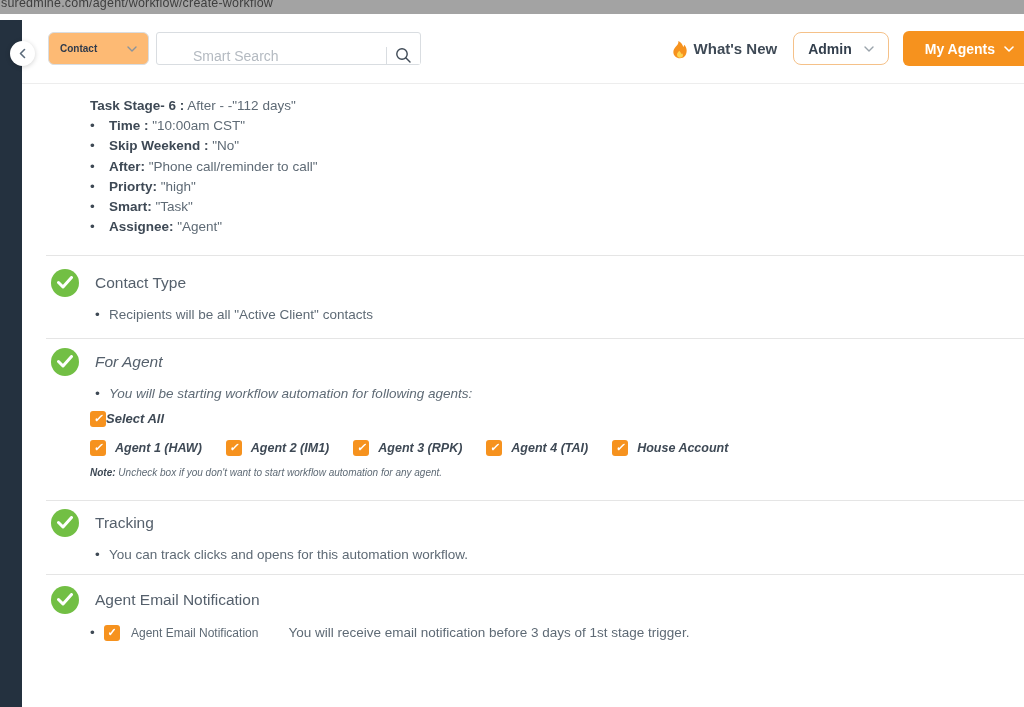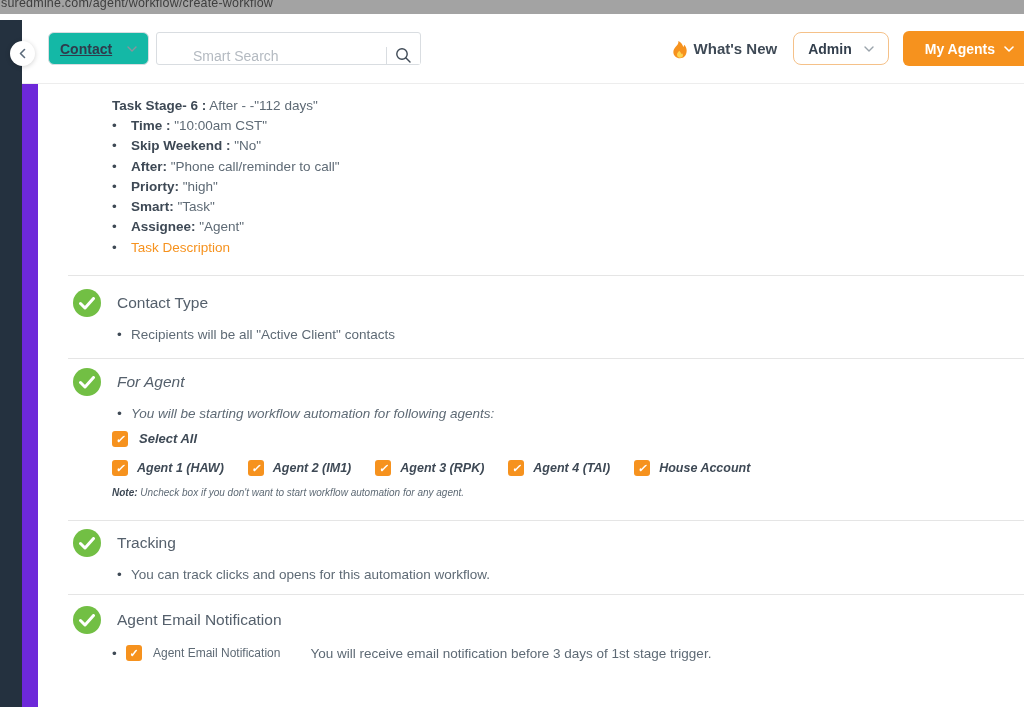--- a/index.html
+++ b/index.html
@@ -16,40 +16,40 @@
   .sidebar { position:absolute; left:0; top:6px; bottom:0; width:22px; background:#24313F; z-index:2; }
   .collapse-btn { position:absolute; left:10px; top:27px; width:25px; height:25px;
     background:#fff; border-radius:50%; box-shadow:0 1px 5px rgba(0,0,0,.18);
     z-index:5; display:flex; align-items:center; justify-content:center; cursor:pointer; }
 
   
   .topbar { margin-left:22px; height:70px; background:#fff; border-bottom:1px solid #ededed;
     display:flex; align-items:center; padding:0 0 0 26px; position:relative; z-index:1; }
   .cat-select { width:101px; height:33px; border:1px solid #d9dde1; border-radius:6px;
     display:flex; align-items:center; justify-content:space-between; padding:0 11px;
-    color:#2f3b4c; font-size:14px; font-weight:600; cursor:pointer; background:#14b8a6;text-decoration:underline; }
+    color:#2f3b4c; font-size:10px; font-weight:600; cursor:pointer; background:#fdba74; }
   .search-box { margin-left:7px; width:265px; height:33px; border:1px solid #d9dde1;
     border-radius:3px; display:flex; align-items:flex-end; background:#fff;padding-left:24px; }
   .search-box input { flex:1; border:none; outline:none; padding:0 12px; font-size:14px;
     color:#3e4955; font-family:"Liberation Sans",sans-serif; background:transparent; }
   .search-box input::placeholder { color:#b4bac1; }
   .search-btn { width:37px; border-left:1px solid #d9dde1; display:flex; align-items:center;
     justify-content:center; cursor:pointer; background:#fff; }
   .right-group { margin-left:auto; display:flex; align-items:center; }
   .whats-new { display:flex; align-items:center; gap:6px; font-size:15px; font-weight:700;
     color:#3f4a56; cursor:pointer; }
   .admin-btn { margin-left:16px; height:33px; border:1px solid #f5c189; border-radius:8px;
     background:#fff; display:flex; align-items:center; gap:12px; padding:0 14px;
     font-size:14px; color:#333f4d; cursor:pointer;font-weight:bold; }
   .my-agents-btn { margin-left:14px; margin-right:-12px; height:35px; background:#F6921E;
     border:none; border-radius:6px; display:flex; align-items:center; gap:9px; padding:0 22px;
     font-size:14px; font-weight:700; color:#fff; cursor:pointer; white-space:nowrap; }
 
   
-  .main { margin-left:22px; height:623px; background:#6d28d9; }
+  .main { height:623px; background:#6d28d9; }
   .panel { margin-left:16px; height:100%; background:#fff; overflow:hidden; }
 
   .task-block { padding:12px 0 0 74px; font-size:13.5px; color:#5e6a75; }
   .ts-title { line-height:20px; }
   .ts-title b, .task-block li b { color:#3e4955; font-weight:700; }
   .task-block ul { list-style:none; }
   .task-block li { line-height:20.3px; }
   .task-block li::before { content:"•"; display:inline-block; width:19px; color:#3e4955; }
   .ts-link { color:#F6921E; cursor:pointer; }
 
@@ -60,21 +60,21 @@
   .check-circle { width:28px; height:28px; border-radius:50%; background:#72BF44;
     display:flex; align-items:center; justify-content:center; flex:0 0 28px; }
   .sec-title { margin-left:16px; font-size:15.5px; color:#55606c; }
   .bullet-line { padding-left:79px; font-size:13.5px; color:#5e6a75; line-height:20px; }
   .bullet-line::before { content:"•"; display:inline-block; width:14px; color:#3e4955; }
 
   .cb { width:16px; height:16px; background:#F6921E; border-radius:3px; display:inline-flex;
     align-items:center; justify-content:center; cursor:pointer; flex:0 0 16px; }
   .cb::after { content:"✓"; color:#fff; font-size:11px; font-weight:700; line-height:1; }
 
-  .select-all-row { margin-top:7px; padding-left:74px; display:flex; align-items:flex-start; gap:11px; }
+  .select-all-row { margin-top:7px; padding-left:74px; display:flex; align-items:flex-start; }
   .select-all-label { font-size:13px; font-weight:700; color:#3e4955; }
   .agents-row { margin-top:13px; padding-left:74px; display:flex; align-items:center; gap:24px; }
   .agent-item { display:flex; align-items:center; gap:9px; }
   .agent-label { font-size:12.5px; font-weight:700; color:#3e4955; white-space:nowrap; }
   .note-line { margin-top:7px; padding-left:74px; font-size:10px; color:#5e6a75; line-height:20px; }
   .note-line b { color:#3e4955; font-weight:700; }
 
   .aen-row { margin-top:11px; padding-left:74px; display:flex; align-items:center; }
   .aen-row::before { content:"•"; display:inline-block; width:14px; color:#3e4955; font-size:13.5px; }
   .aen-cb-label { margin-left:11px; font-size:12px; color:#5e6a75; }
@@ -160,21 +160,20 @@
           <b>Task Stage- 6 :</b>
           <span>After - -"112 days"</span>
         </div>
         <ul>
           <li><b>Time :</b> <span>"10:00am CST"</span></li>
           <li><b>Skip Weekend :</b> <span>"No"</span></li>
           <li><b>After:</b> <span>"Phone call/reminder to call"</span></li>
           <li><b>Priorty:</b> <span>"high"</span></li>
           <li><b>Smart:</b> <span>"Task"</span></li>
           <li><b>Assignee:</b> <span>"Agent"</span></li>
-          <li><span class="ts-link">Task Description</span></li>
         </ul>
       </div>
 
       <div class="divider d1"></div>
 
       <div style="padding:13px 0 13px 0;">
         <div class="sec-head">
           <div class="check-circle">
             <svg width="16" height="13" viewBox="0 0 16 13">
                 <polyline points="1.5,6.5 6,11 14.5,1.5" fill="none" stroke="#fff" stroke-width="3" stroke-linecap="round" stroke-linejoin="round"></polyline>

